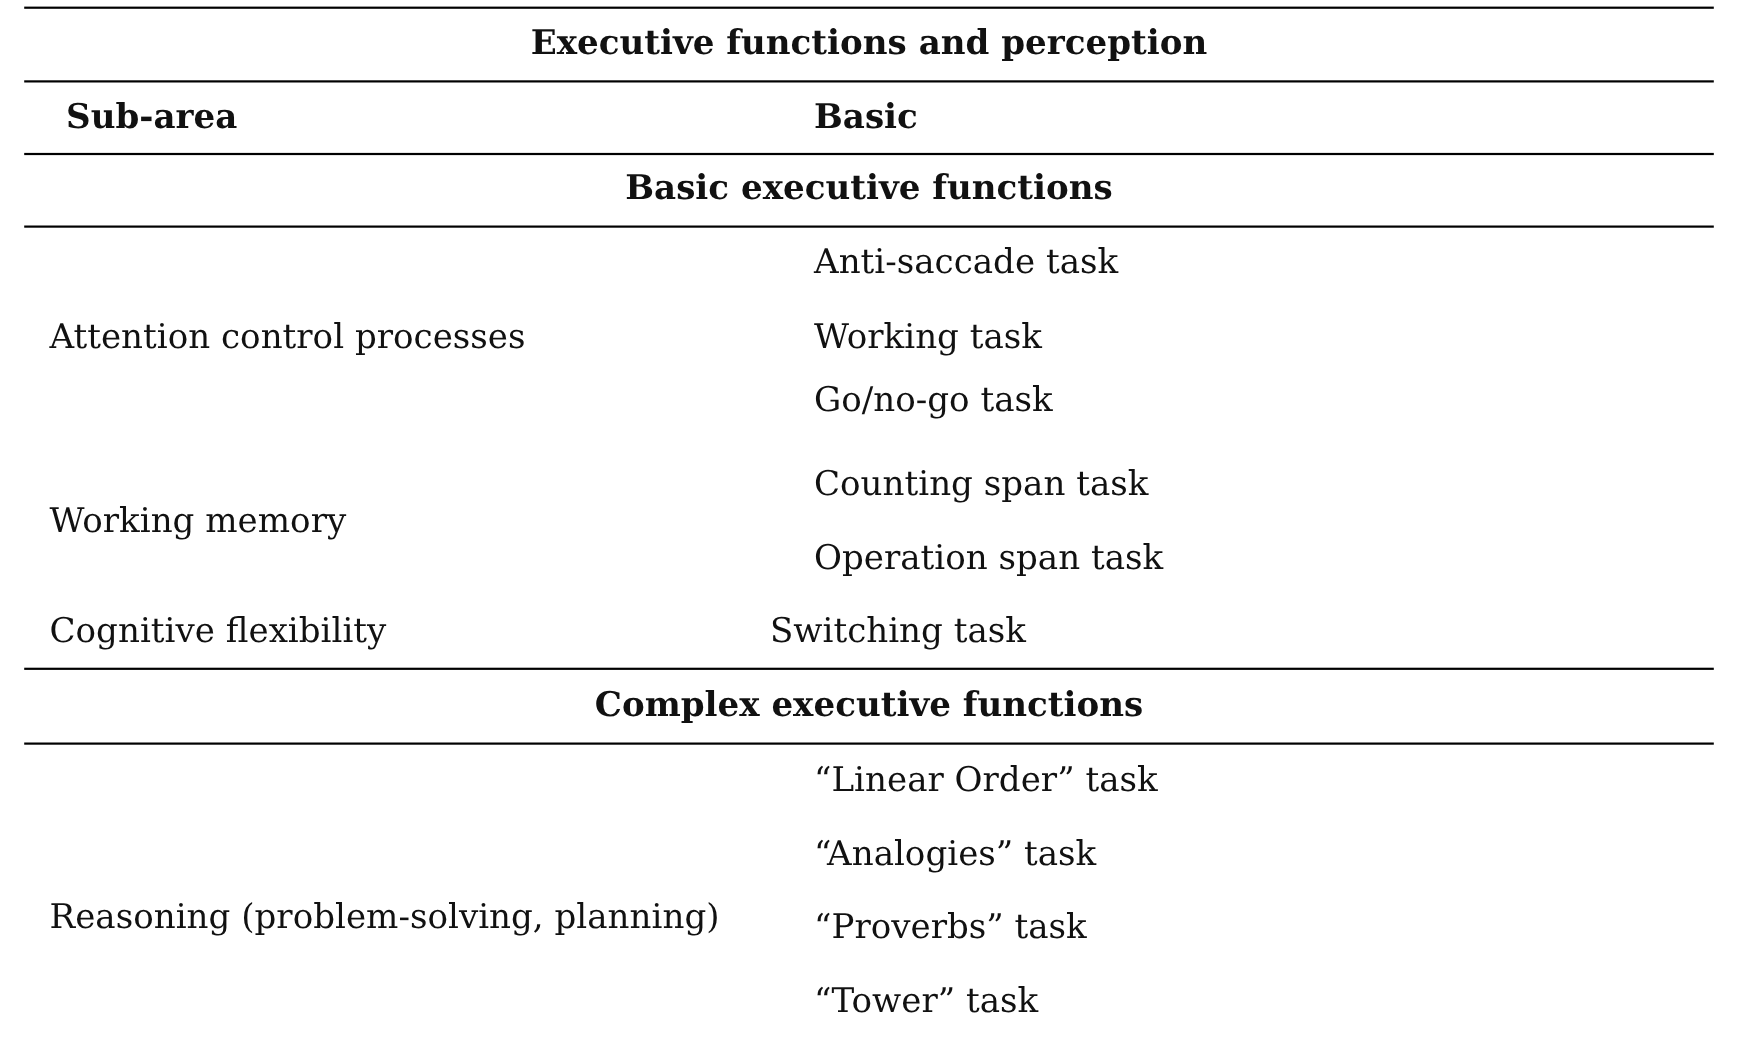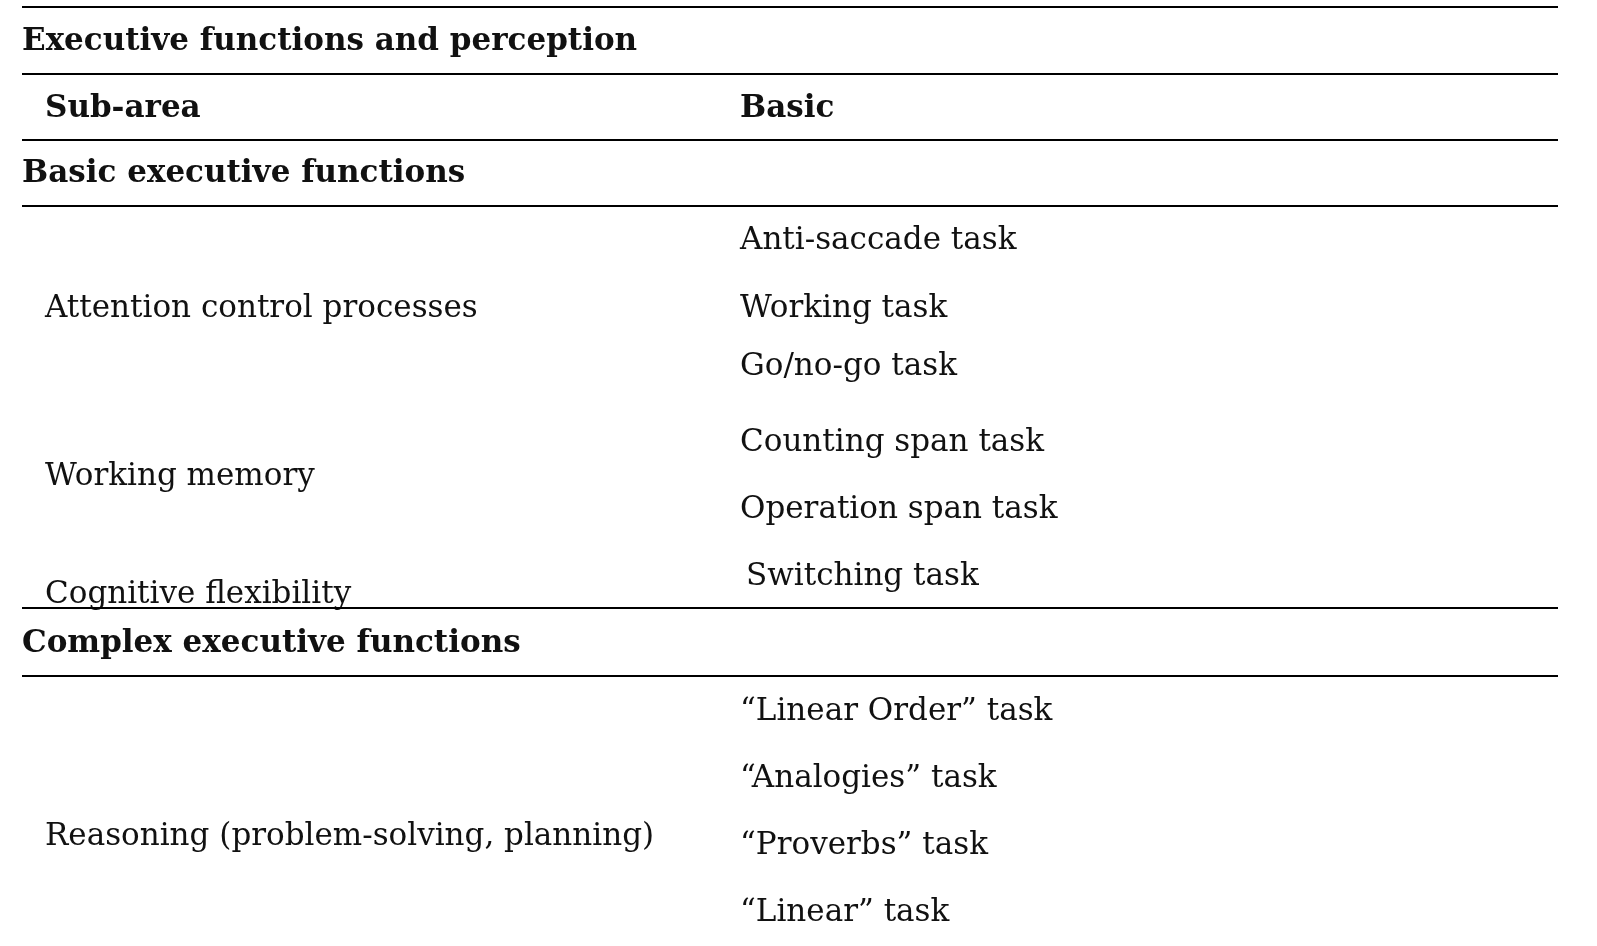--- a/index.html
+++ b/index.html
@@ -1,50 +1,50 @@
 <!DOCTYPE html>
 <html><head>
 <meta charset="utf-8">
 <style>
   html,body{margin:0;padding:0;background:#fff;}
   body{width:1597px;height:946px;position:relative;overflow:hidden;font-family:"DejaVu Serif","Liberation Serif",serif;color:#111;}
   .rule{position:absolute;left:22px;width:1536px;height:2px;background:#000;}
   .cell{position:absolute;font-size:31px;line-height:40px;white-space:nowrap;}
   .b{font-weight:bold;}
-  .center{left:22px;width:1536px;}
+  .center{left:22px;width:1536px;text-align:center;}
 </style>
 </head>
 <body>
 
 <div>
   <div class="rule" style="top:6px"></div>
   <div class="cell b center" style="top:19px">Executive functions and perception</div>
   <div class="rule" style="top:73px"></div>
 
-  <div class="cell b" style="left:45px;top:86px">Sub-area</div>
+  <div class="cell b" style="left:60px;top:86px">Sub-area</div>
   <div class="cell b" style="left:740px;top:86px">Basic</div>
   <div class="rule" style="top:139px"></div>
 
   <div class="cell b center" style="top:151px">Basic executive functions</div>
   <div class="rule" style="top:205px"></div>
 
   <div class="cell" style="left:45px;top:286px">Attention control processes</div>
   <div class="cell" style="left:740px;top:218px">Anti-saccade task</div>
   <div class="cell" style="left:740px;top:286px">Working task</div>
   <div class="cell" style="left:740px;top:344px">Go/no-go task</div>
 
   <div class="cell" style="left:45px;top:454px">Working memory</div>
   <div class="cell" style="left:740px;top:420px">Counting span task</div>
   <div class="cell" style="left:740px;top:487px">Operation span task</div>
 
-  <div class="cell" style="left:45px;top:572px">Cognitive flexibility</div>
-  <div class="cell" style="left:746px;top:554px">Switching task</div>
+  <div class="cell" style="left:45px;top:554px">Cognitive flexibility</div>
+  <div class="cell" style="left:700px;top:554px">Switching task</div>
   <div class="rule" style="top:607px"></div>
 
   <div class="cell b center" style="top:621px">Complex executive functions</div>
   <div class="rule" style="top:675px"></div>
 
   <div class="cell" style="left:45px;top:814px">Reasoning (problem-solving, planning)</div>
   <div class="cell" style="left:740px;top:689px">“Linear Order” task</div>
   <div class="cell" style="left:740px;top:756px">“Analogies” task</div>
   <div class="cell" style="left:740px;top:823px">“Proverbs” task</div>
-  <div class="cell" style="left:740px;top:890px">“Linear” task</div>
+  <div class="cell" style="left:740px;top:890px">“Tower” task</div>
 </div>
 
 </body></html>

